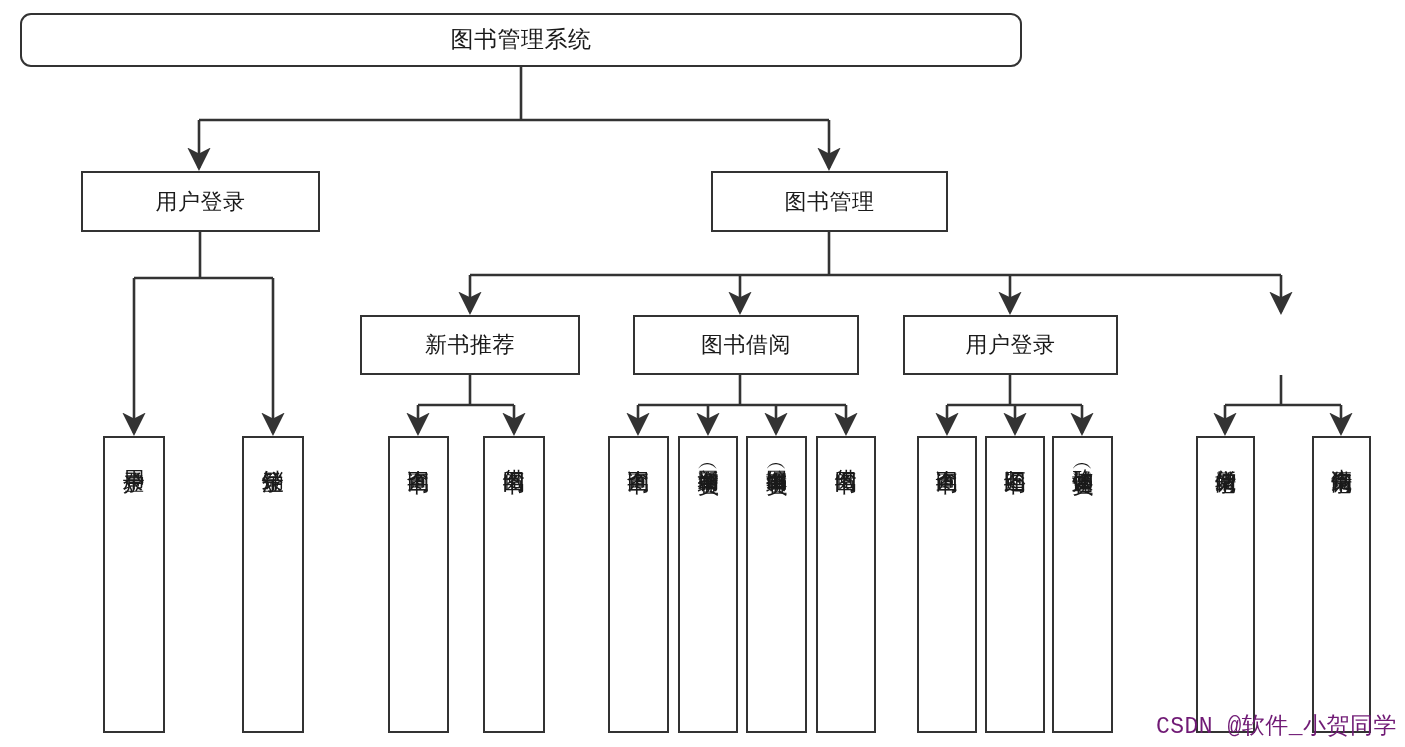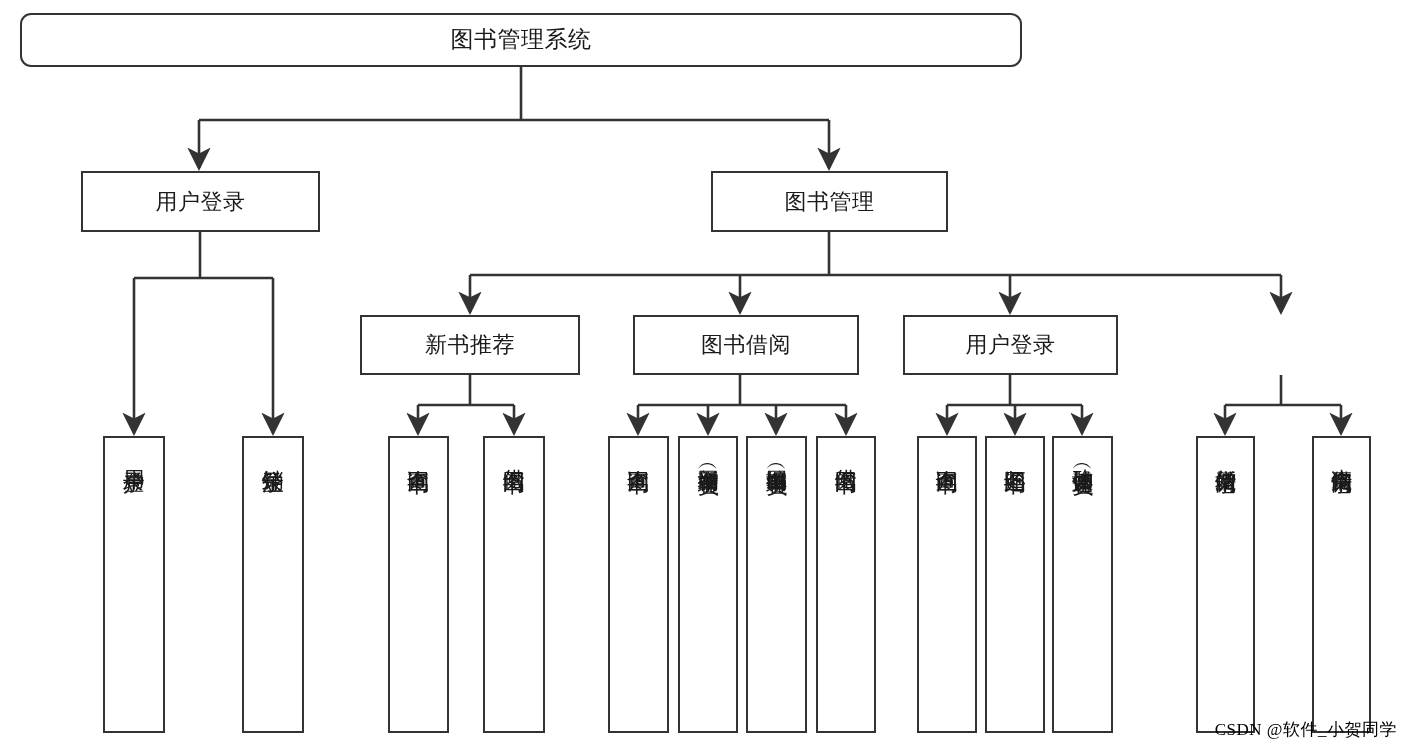--- a/index.html
+++ b/index.html
@@ -63,26 +63,26 @@
     letter-spacing: 1px;
     white-space: nowrap;
   }
   .node.vertical.long .node-label {
     font-size: 21px;
   }
   #watermark {
     position: absolute;
     right: 8px;
     bottom: 6px;
-    font-size: 17px;
-    color: #000000;
+    font-size: 23px;
+    color: #701a75;
     letter-spacing: 0.5px;
     z-index: 5;
     white-space: nowrap;
-    font-family: Liberation Serif, serif;
+    font-family: Liberation Mono, monospace;
   }
 </style>
 </head>
 <body>
 
 <div id="diagram-root">
 
   <svg id="edge-layer" viewBox="0 0 1405 747" width="1405" height="747" xmlns="http://www.w3.org/2000/svg">
     <defs>
       <marker id="arrow" viewBox="0 0 12 12" refX="10.5" refY="6" markerWidth="9" markerHeight="9" orient="auto-start-reverse">

